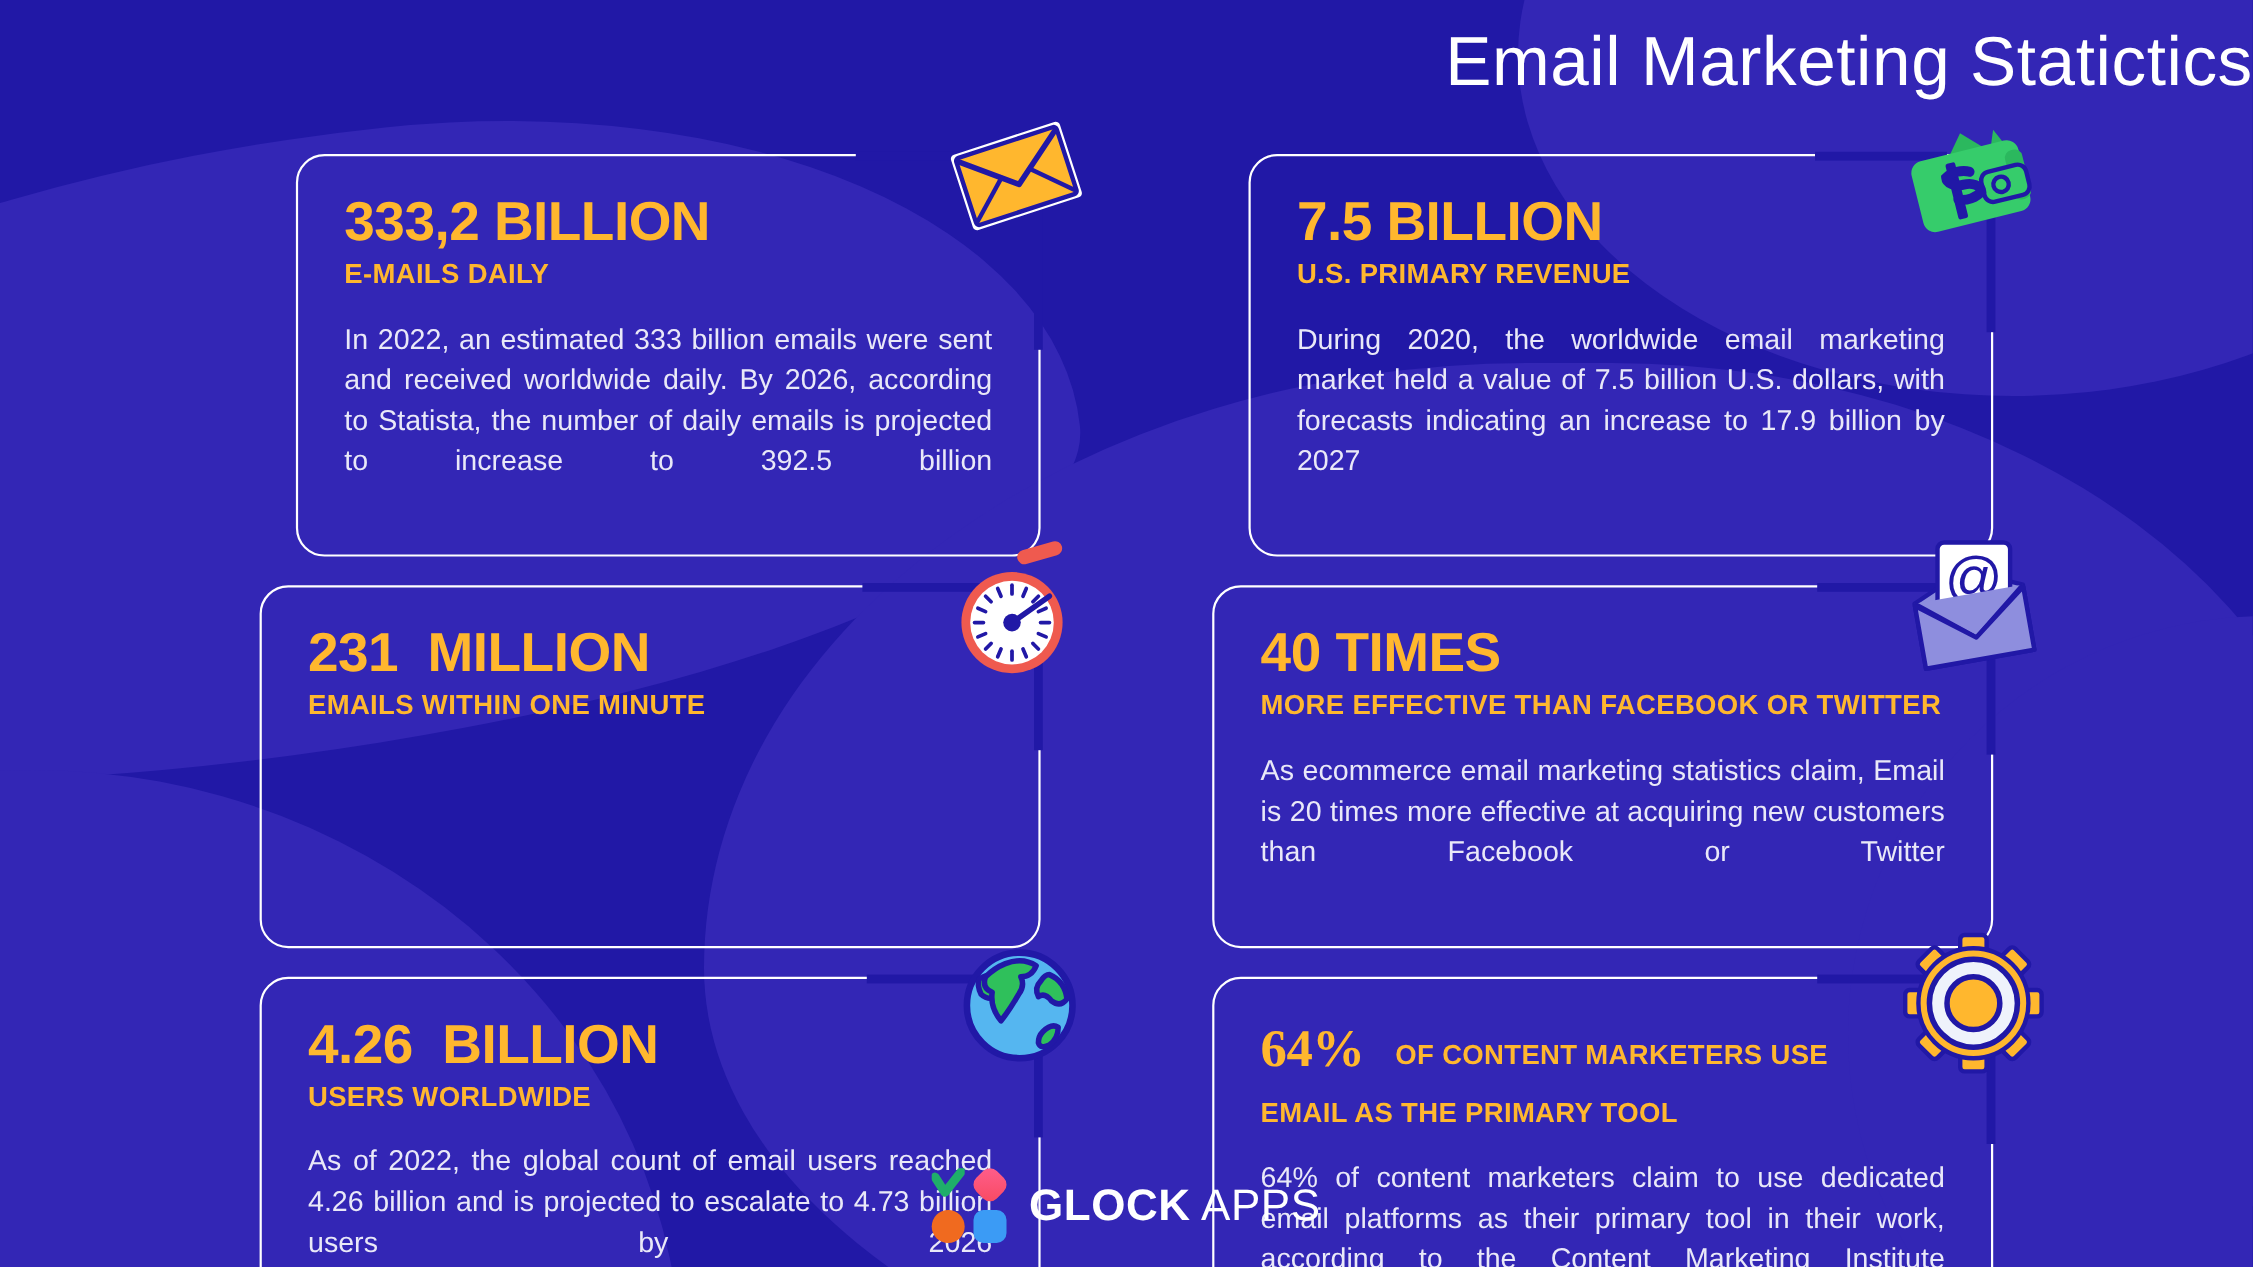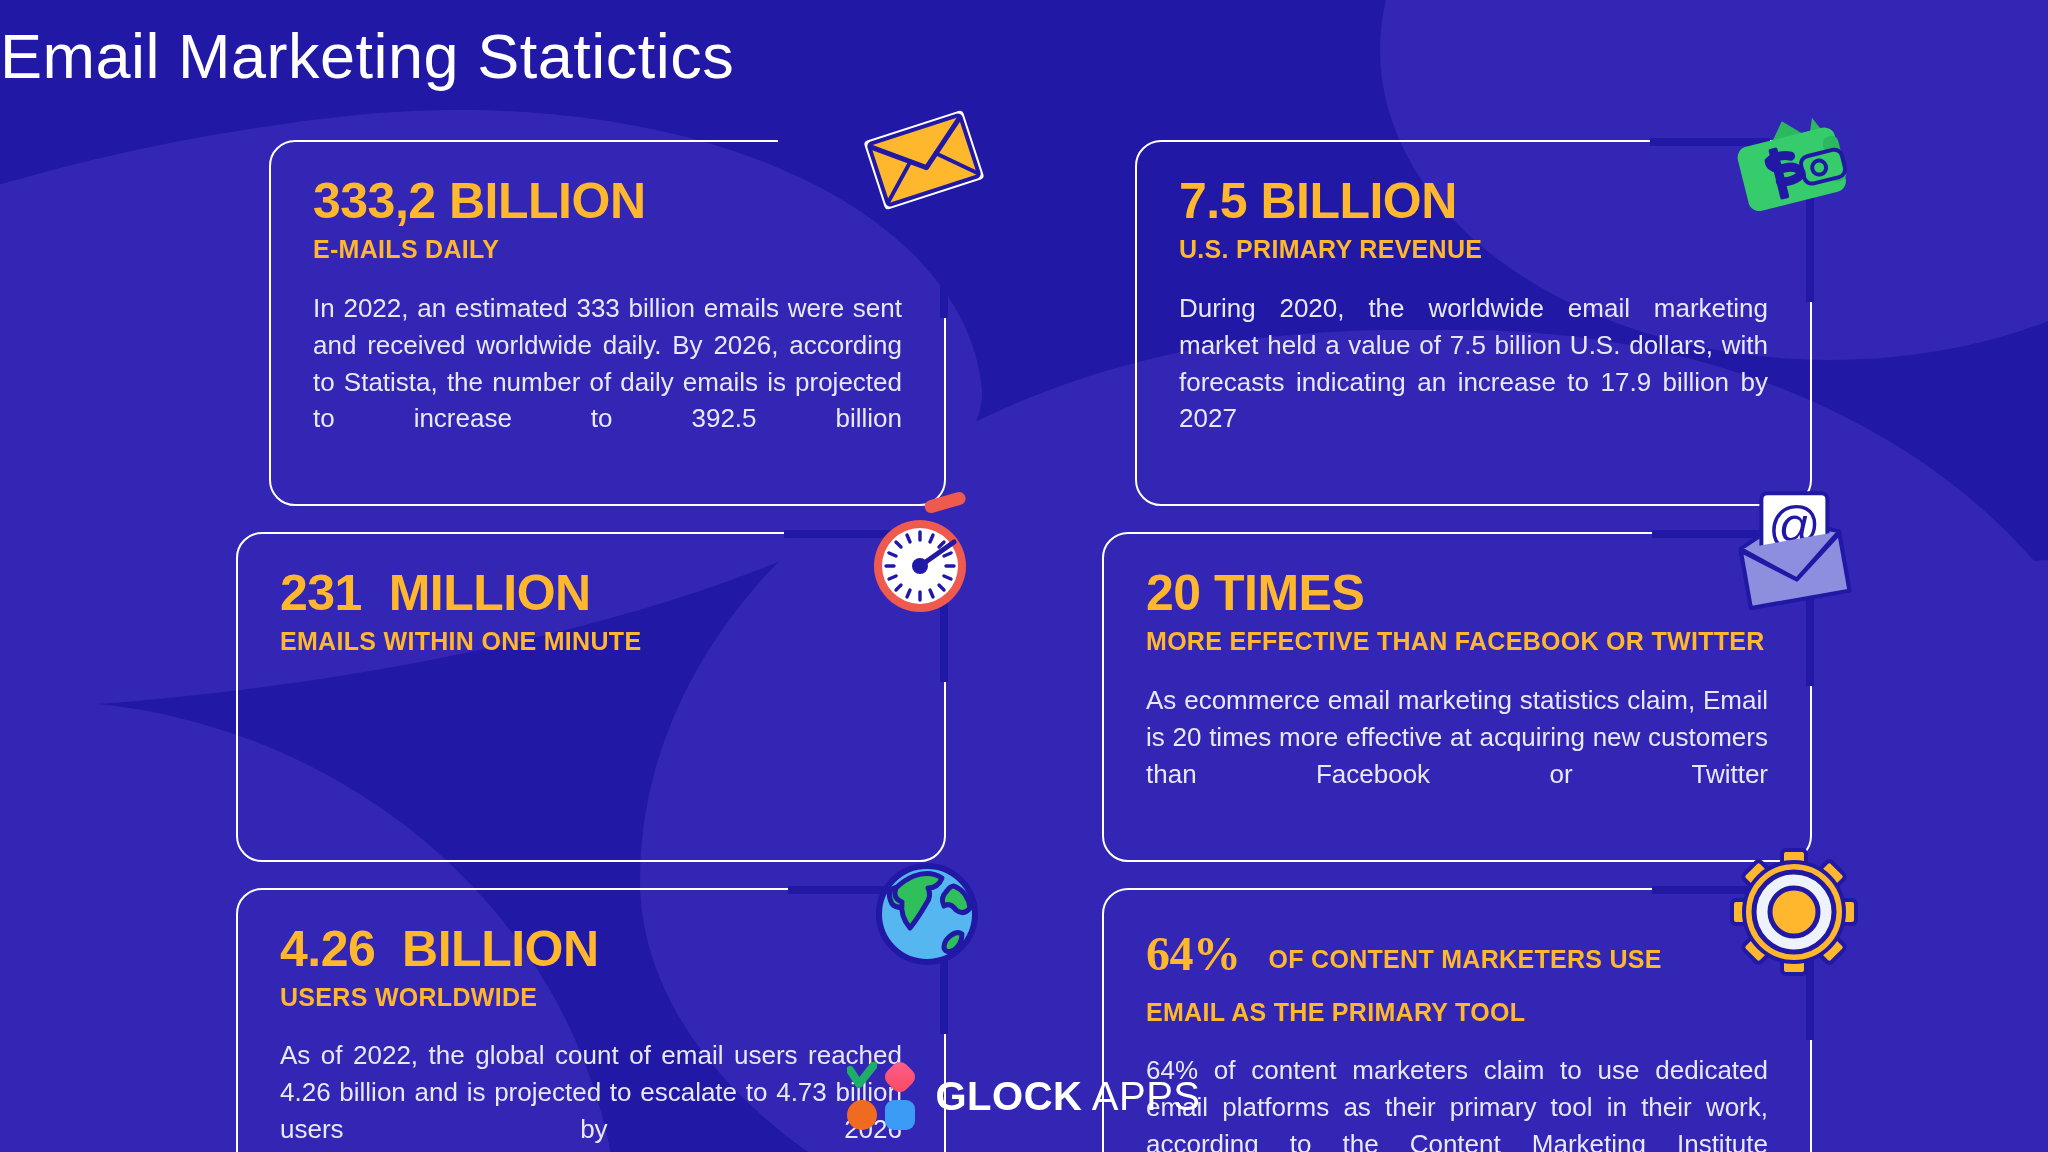--- a/index.html
+++ b/index.html
@@ -44,21 +44,21 @@
     width:760px; height:760px;
   }
   .blob-e {            
     left:1380px; top:-260px;
     width:900px; height:620px;
   }
 
   
   .title {
     position:absolute; left:0; right:0; top:20px;
-    text-align:left;
+    text-align:right;
     color:#ffffff;
     font-size:63px;
     font-weight:300;
     letter-spacing:0.5px;
     white-space:nowrap;
   }
 
   
   .grid {
     position:absolute;
@@ -262,21 +262,21 @@
           </g>
           <line x1="66" y1="76" x2="100" y2="52" stroke="#2118a6" stroke-width="5" stroke-linecap="round"></line>
           <circle cx="66" cy="76" r="8" fill="#2118a6"></circle>
         </svg>
       </div>
     </div>
 
     <div class="card h2">
       <div class="notch" style="right:-4px; top:36px; width:8px; height:116px;"></div>
       <div class="notch" style="right:40px; top:-4px; width:118px; height:8px;"></div>
-      <div class="stat-big">20 TIMES</div>
+      <div class="stat-big">40 TIMES</div>
       <div class="stat-sub">MORE EFFECTIVE THAN FACEBOOK OR TWITTER</div>
       <div class="body-text lastline-left">As ecommerce email marketing statistics claim, Email is 20 times more effective at acquiring new customers than Facebook or Twitter</div>
 
       <div class="corner-icon" style="right:-52px; top:-46px;">
         <svg width="140" height="130" viewBox="0 0 140 130">
           <g transform="rotate(-10 70 65)">
             <path d="M20 52 L70 30 L120 52 L120 112 L20 112 Z" fill="#8e8ede" stroke="#2118a6" stroke-width="4" stroke-linejoin="round"></path>
             <rect x="44" y="6" width="66" height="66" rx="6" fill="#ffffff" stroke="#2118a6" stroke-width="4" transform="rotate(10 77 39)"></rect>
             <g transform="translate(77 39) rotate(10) translate(-77 -39)">
               <text x="77" y="56" font-family="'Liberation Sans', sans-serif" font-size="52" font-weight="400" fill="#2118a6" text-anchor="middle">@</text>

